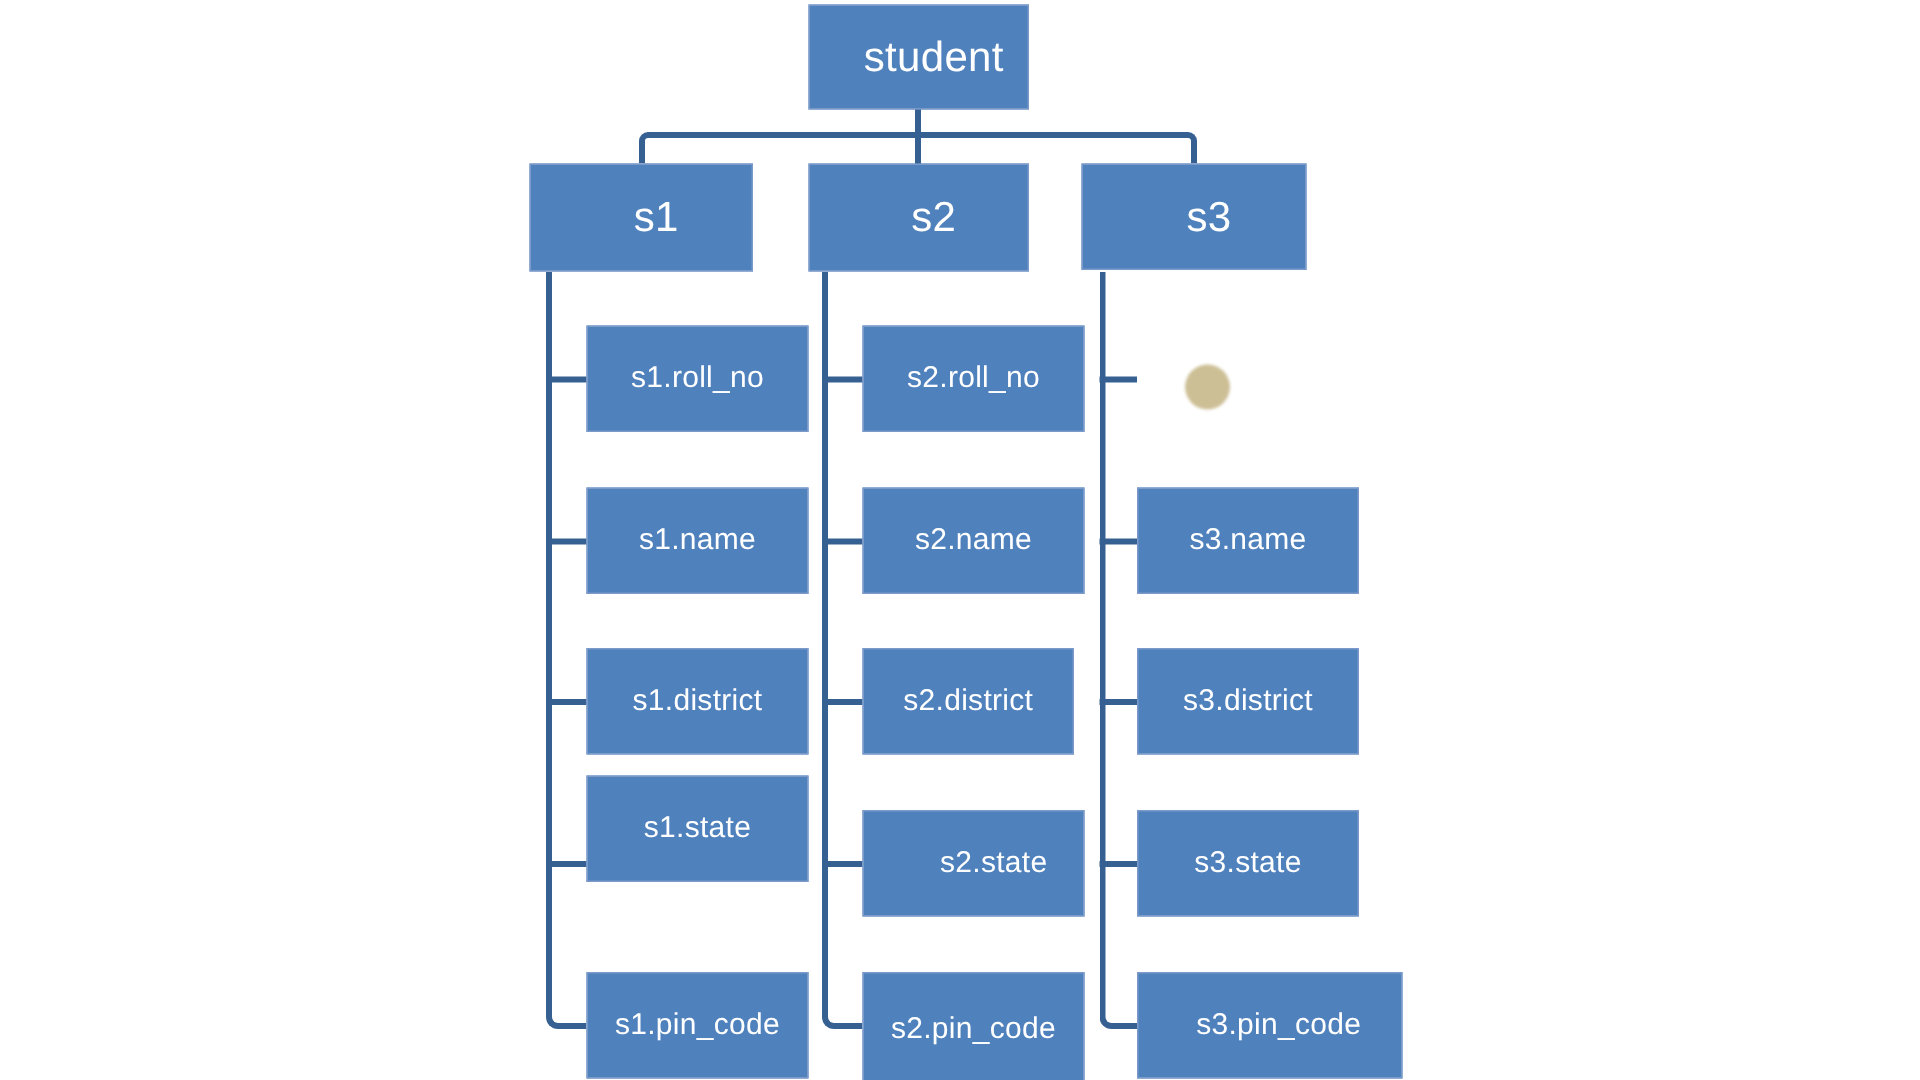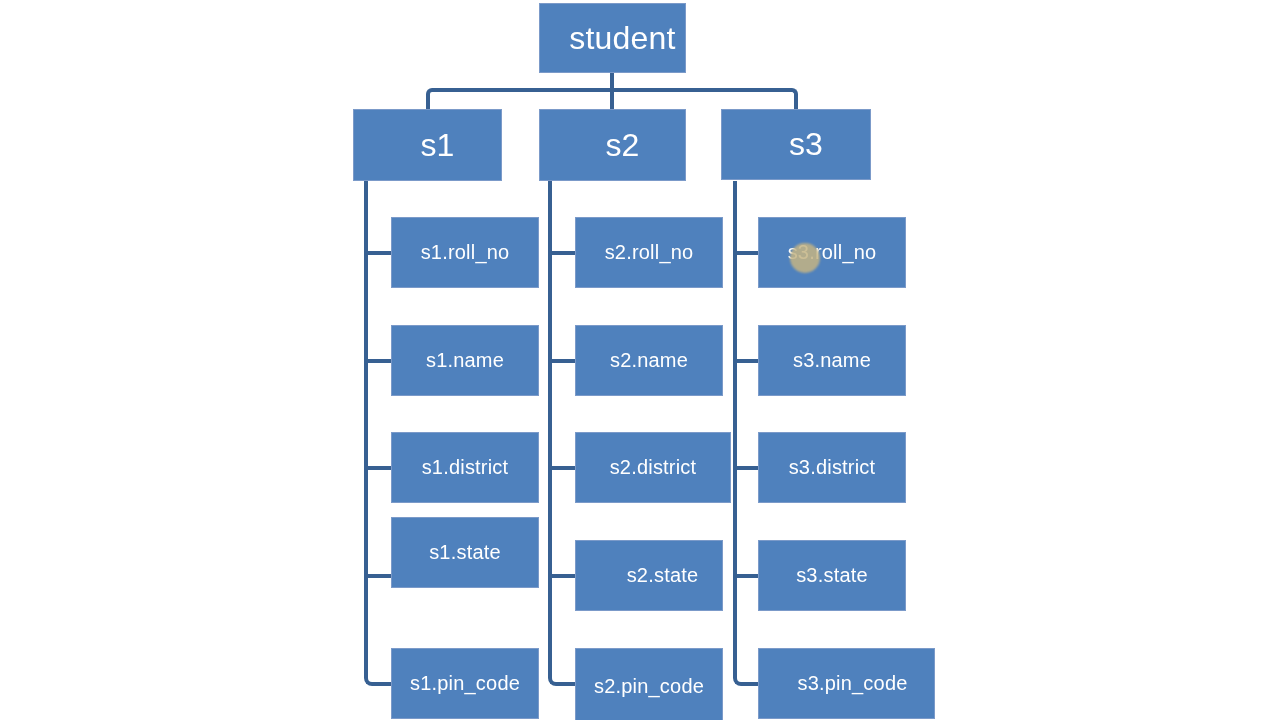--- a/index.html
+++ b/index.html
@@ -25,21 +25,21 @@
     border: 1px solid var(--node-border);
     box-sizing: border-box;
     color: var(--node-text);
     display: flex;
     align-items: center;
     justify-content: center;
     font-size: 20px;
     white-space: nowrap;
     letter-spacing: 0.2px;
   }
-  .node.big { font-size: 32px; padding-left: 20px; }
+  .node.big { font-size: 28px; padding-left: 20px; }
   .bus-top {
     position: absolute;
     box-sizing: border-box;
     border-top: 4px solid var(--connector);
     border-left: 4px solid var(--connector);
     border-right: 4px solid var(--connector);
     border-radius: 6px 6px 0 0;
   }
   .stem {
     position: absolute;
@@ -102,25 +102,24 @@
   <div class="node big" style="left:721px; top:109px; width:150px; height:71px;">s3</div>
 
   <div class="node" style="left:391px; top:217px; width:148px; height:71px;">s1.roll_no</div>
   <div class="node" style="left:391px; top:325px; width:148px; height:71px;">s1.name</div>
   <div class="node" style="left:391px; top:432px; width:148px; height:71px;">s1.district</div>
   <div class="node" style="left:391px; top:517px; width:148px; height:71px;">s1.state</div>
   <div class="node" style="left:391px; top:648px; width:148px; height:71px;">s1.pin_code</div>
 
   <div class="node" style="left:575px; top:217px; width:148px; height:71px;">s2.roll_no</div>
   <div class="node" style="left:575px; top:325px; width:148px; height:71px;">s2.name</div>
-  <div class="node" style="left:575px; top:432px; width:156px; height:71px;">s2.district</div>
+  <div class="node" style="left:575px; top:432px; width:141px; height:71px;">s2.district</div>
   <div class="node" style="left:575px; top:540px; width:148px; height:71px;padding-left:27px;">s2.state</div>
   <div class="node" style="left:575px; top:648px; width:148px; height:76px;">s2.pin_code</div>
 
-  <div class="node" style="left:758px; top:217px; width:148px; height:71px;">s3.roll_no</div>
   <div class="node" style="left:758px; top:325px; width:148px; height:71px;">s3.name</div>
   <div class="node" style="left:758px; top:432px; width:148px; height:71px;">s3.district</div>
   <div class="node" style="left:758px; top:540px; width:148px; height:71px;">s3.state</div>
   <div class="node" style="left:758px; top:648px; width:177px; height:71px;padding-left:12px;">s3.pin_code</div>
 
   <div class="dot" style="left:790px; top:243px;"></div>
 
 </div>
 
 </body></html>

